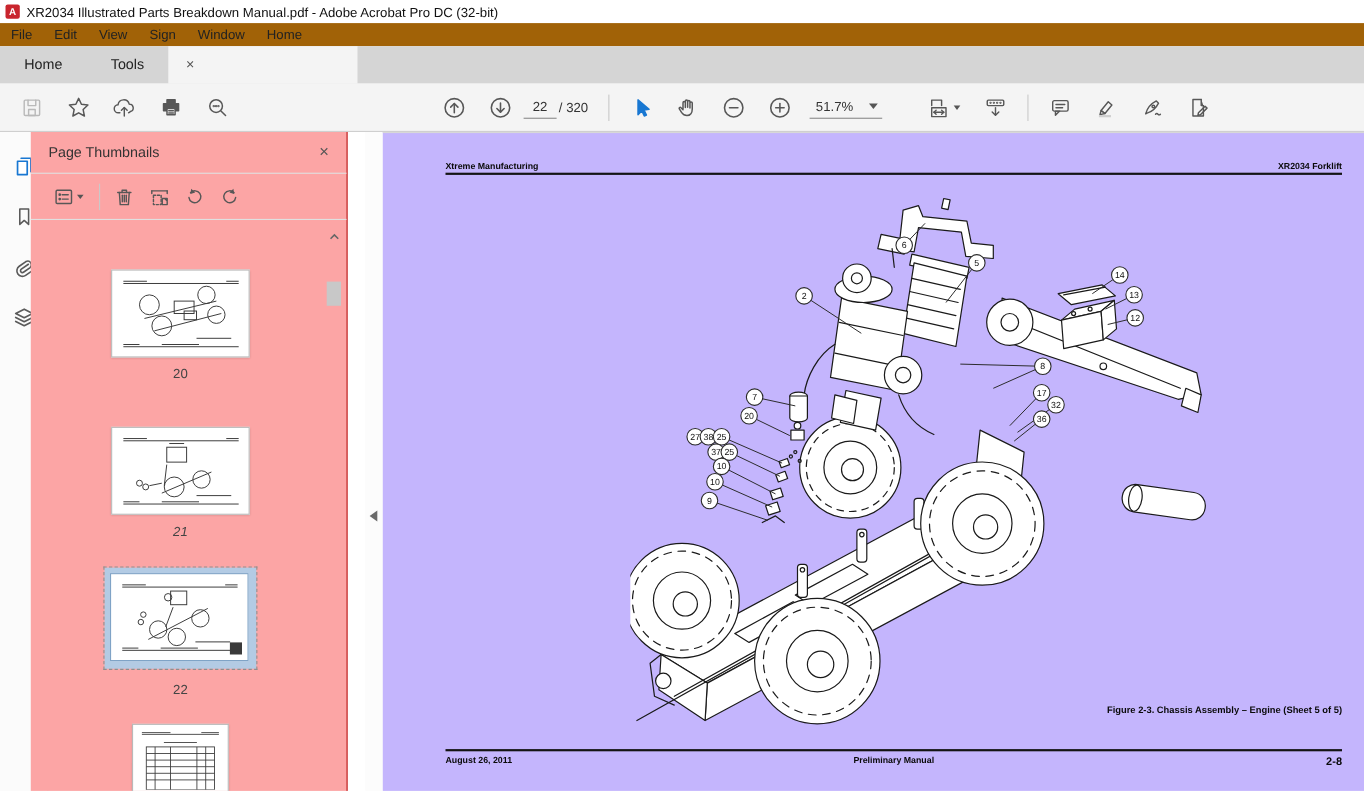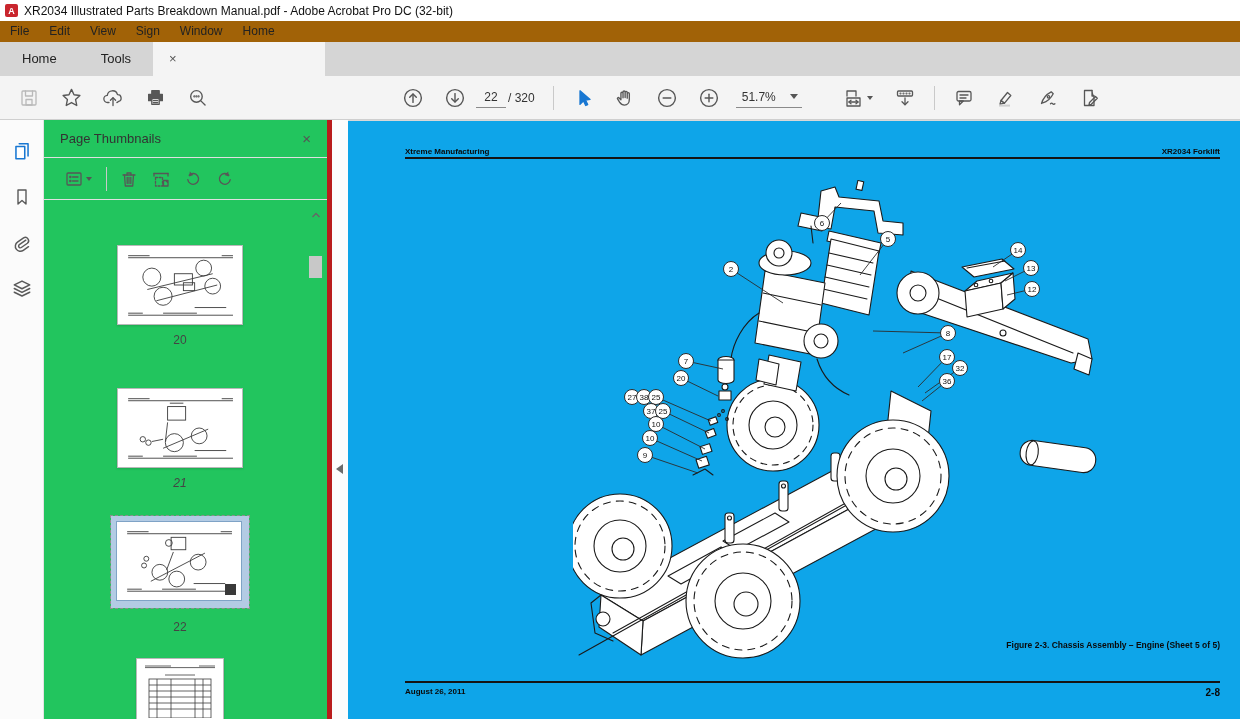--- a/index.html
+++ b/index.html
@@ -43,21 +43,21 @@
 
   
   .content { position:absolute; left:0; top:120px; width:1240px; height:599px; }
 
   .rail { position:absolute; left:0; top:0; width:44px; height:599px; background:#fbfbfb;
     border-right:1px solid #e3e3e3; display:flex; flex-direction:column; align-items:center; padding-top:16px; gap:16px; }
   .rail-btn { width:30px; height:30px; display:flex; align-items:center; justify-content:center; }
   .rail-btn svg { stroke:#5a5a5a; fill:none; stroke-width:1.4; stroke-linecap:round; stroke-linejoin:round; }
   .rail-btn.active svg { stroke:#1877d2; }
 
-  .panel { position:absolute; left:44px; top:0; width:288px; height:599px; background:#22c55e; border-right:5px solid #b91c1c; }
+  .panel { position:absolute; left:28px; top:0; width:288px; height:599px; background:#fca5a5; border-right:1px solid #b91c1c; }
   .panel-header { position:absolute; left:0; top:0; width:100%; height:38px; border-bottom:1px solid #e0e0e0;
     display:flex; align-items:center; justify-content:space-between; padding:0 16px; }
   .panel-title { font-size:13px; color:#333; }
   .panel-close { font-size:15px; color:#555; }
   .panel-tools { position:absolute; left:0; top:38px; width:100%; height:42px; border-bottom:1px solid #e0e0e0;
     display:flex; align-items:center; padding-left:12px; }
   .panel-tools .icon-btn { width:28px; height:28px; margin:0 2px; }
 
   .thumb-box { position:absolute; width:126px; height:80px; background:#fff; border:1px solid #b9b9b9;
     box-shadow:0 1px 2px rgba(0,0,0,.15); }
@@ -69,21 +69,21 @@
 
   .scrollbar { position:absolute; right:5px; top:88px; width:13px; height:480px; }
   .scroll-up { position:absolute; top:0; left:0; width:13px; height:14px; display:flex; align-items:center; justify-content:center; }
   .scroll-thumb { position:absolute; top:48px; left:0; width:13px; height:22px; background:#c8c8c8; }
 
   .collapse-strip { position:absolute; left:332px; top:0; width:16px; height:599px; background:#fcfcfc; }
   .collapse-arrow { position:absolute; left:4px; top:344px; width:0; height:0;
     border-top:5px solid transparent; border-bottom:5px solid transparent; border-right:7px solid #6b6b6b; }
 
   
-  .docpane { position:absolute; left:348px; top:0; width:892px; height:599px; background:#0ea5e9;
+  .docpane { position:absolute; left:348px; top:0; width:892px; height:599px; background:#c4b5fd;
     border-top:1px solid #d8d8d8; }
   .pdf-h-left  { position:absolute; left:57px;  top:26px; font-size:8px; font-weight:bold; color:#0a0a0a; }
   .pdf-h-right { position:absolute; right:20px; top:26px; font-size:8px; font-weight:bold; color:#0a0a0a; }
   .pdf-rule-top { position:absolute; left:57px; top:36px; width:815px; height:2px; background:#141414; }
   .pdf-caption { position:absolute; right:20px; top:519px; font-size:8.5px; font-weight:bold; color:#0a0a0a; }
   .pdf-rule-bot { position:absolute; left:57px; top:560px; width:815px; height:2px; background:#141414; }
   .pdf-f-left { position:absolute; left:57px; top:566px; font-size:8px; font-weight:bold; color:#0a0a0a; }
   .pdf-f-center { position:absolute; left:57px; top:566px; width:815px; text-align:center; font-size:8px; font-weight:bold; color:#0a0a0a; }
   .pdf-f-right { position:absolute; right:20px; top:566px; font-size:10px; font-weight:bold; color:#0a0a0a; }
   .diagram { position:absolute; left:225px; top:42px; }
@@ -665,16 +665,17 @@
           <g>
               <circle class="callout-circle" cx="72" cy="292" r="7.5"></circle>
               <text class="callout-text" x="72" y="294.8">9</text>
             </g>
         </g>
       </svg>
 
       <div class="pdf-caption">Figure 2-3.  Chassis Assembly – Engine  (Sheet 5 of 5)</div>
       <div class="pdf-rule-bot"></div>
       <div class="pdf-f-left">August 26, 2011</div>
+      <div class="pdf-f-center">Preliminary Manual</div>
       <div class="pdf-f-right">2-8</div>
     </div>
   </div>
 </div>
 
 </body></html>

